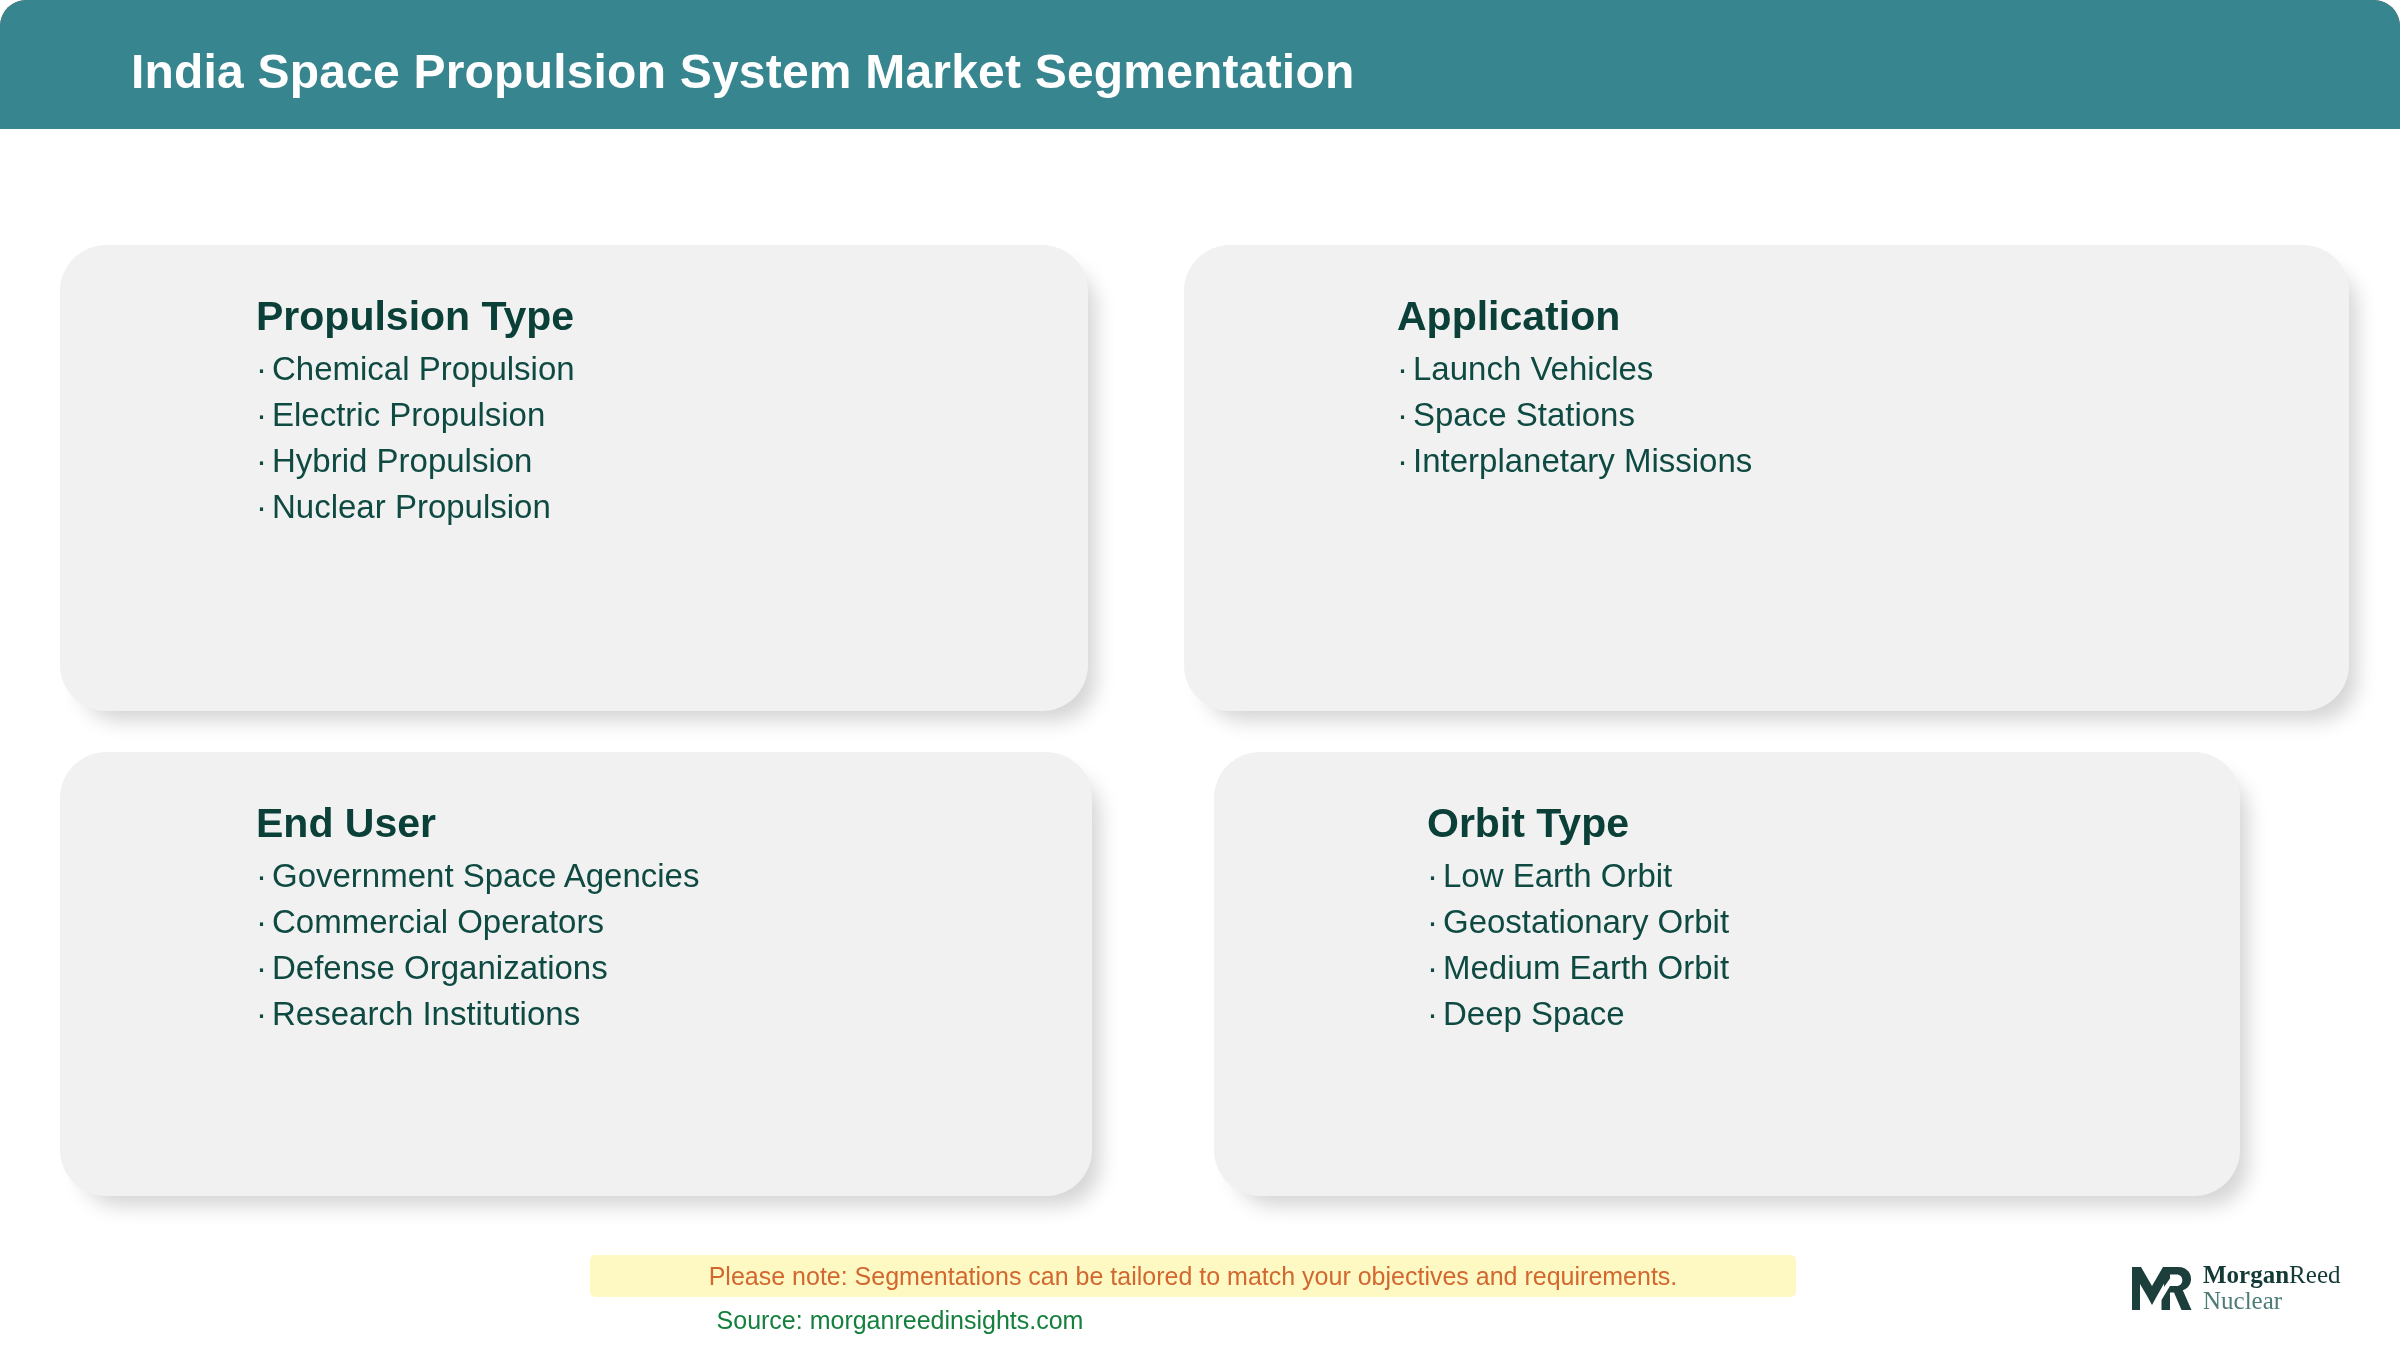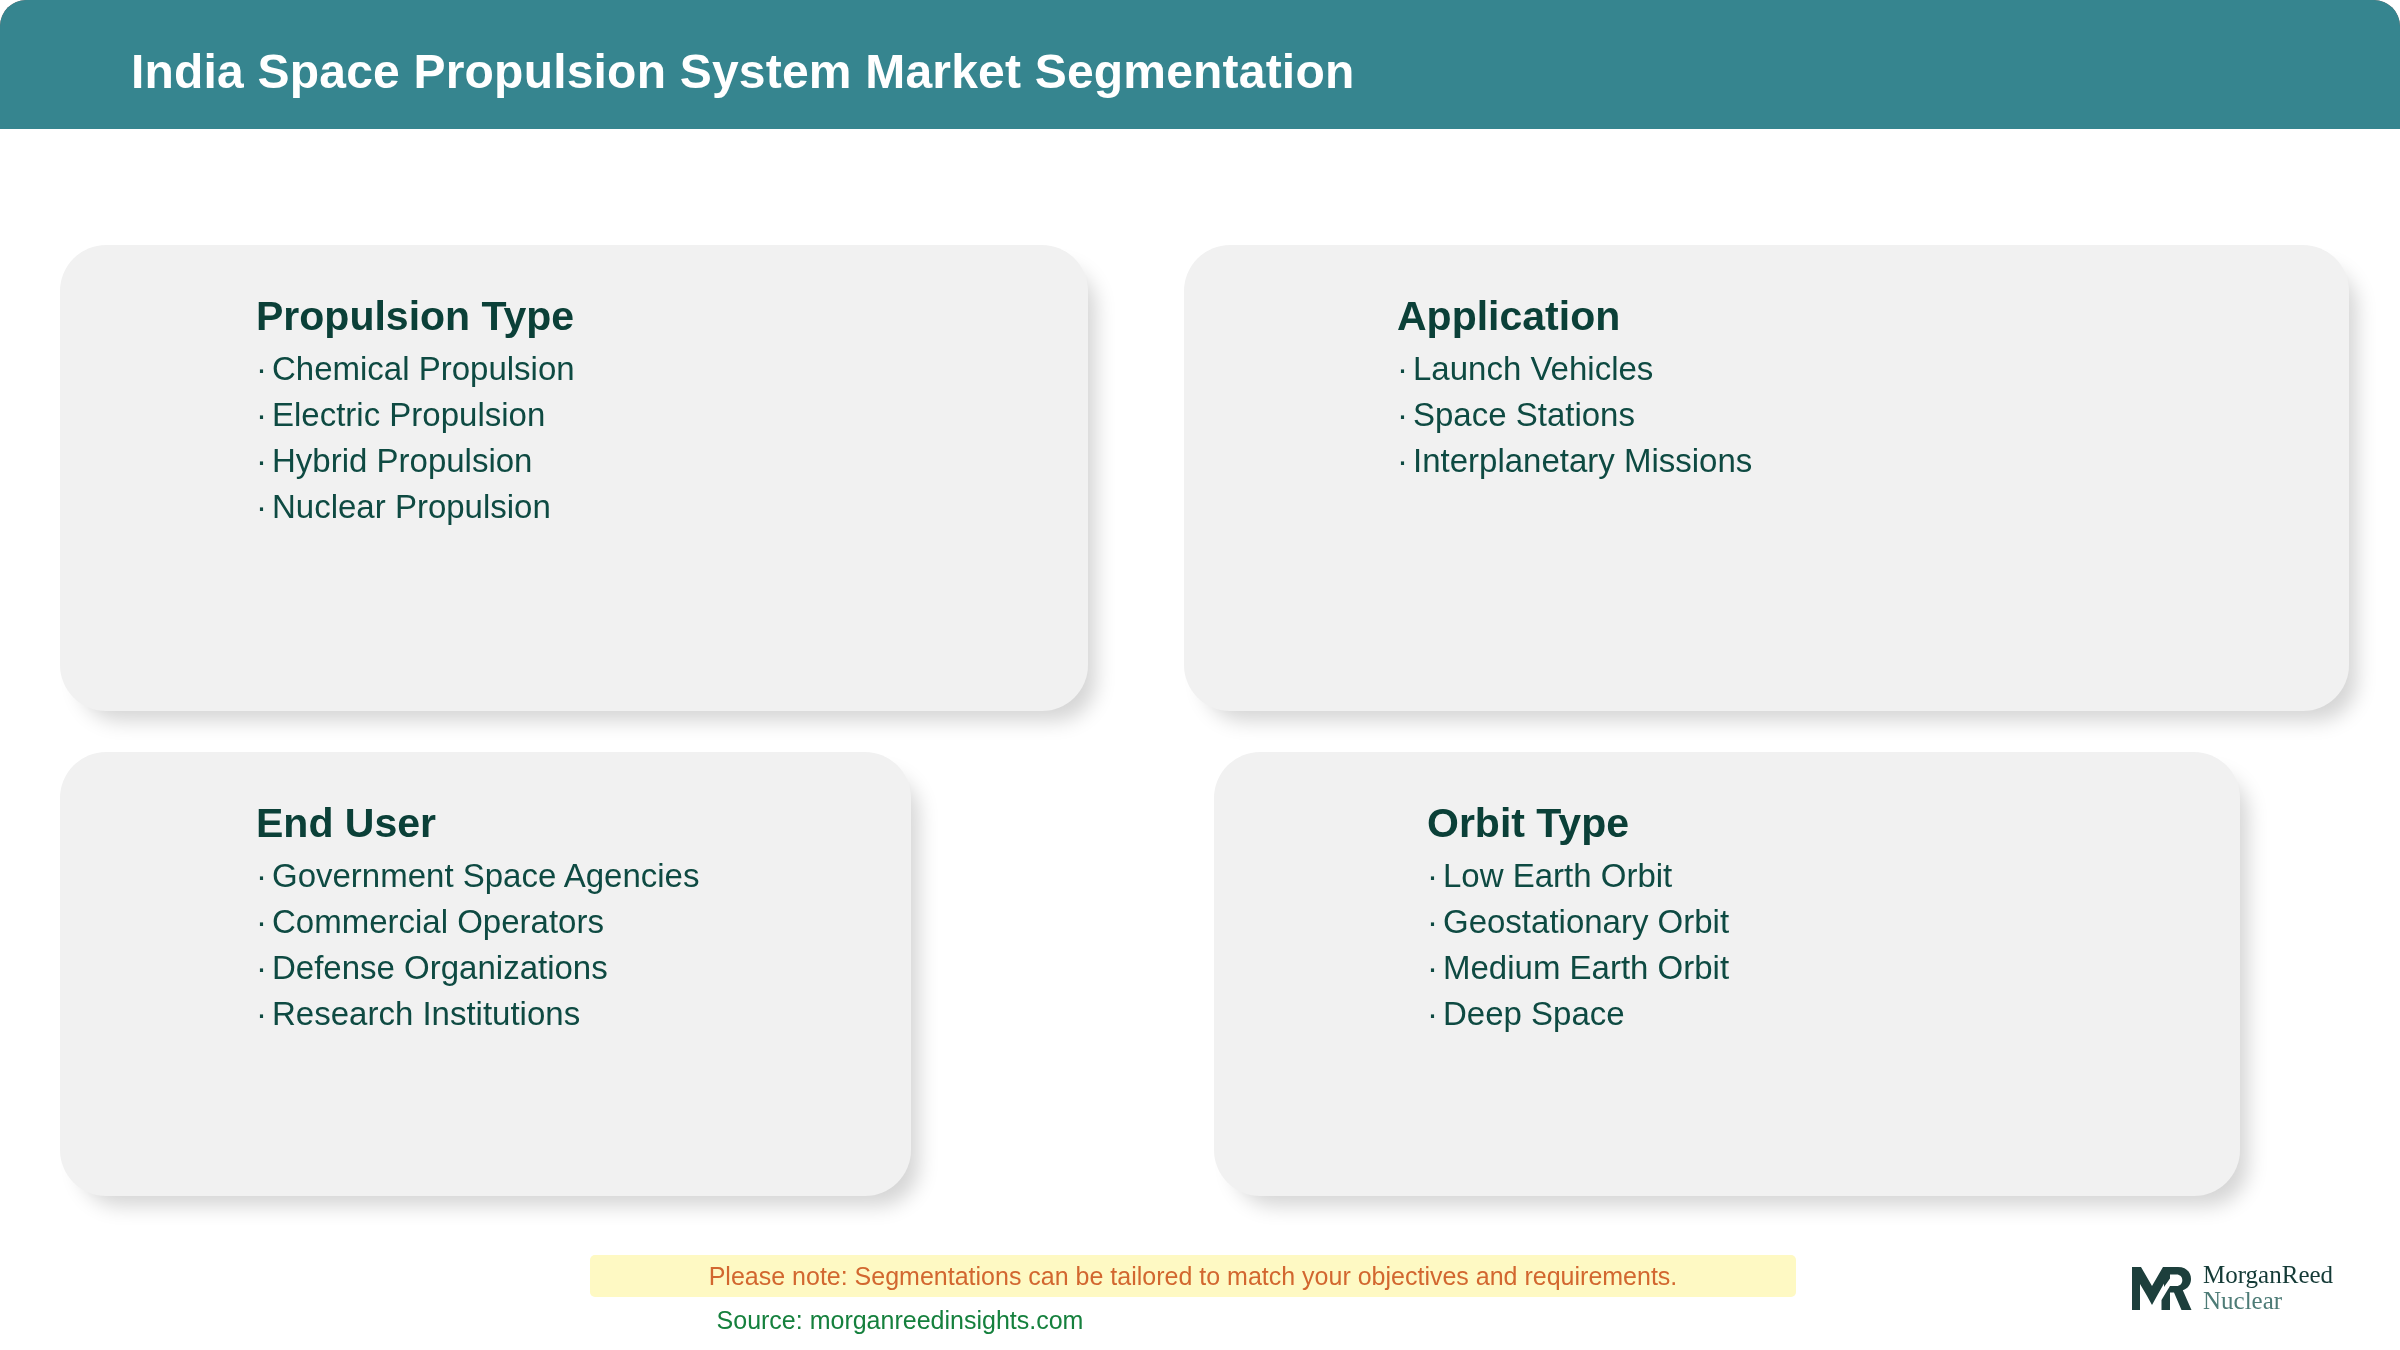--- a/index.html
+++ b/index.html
@@ -54,21 +54,21 @@
   }
 
   .card {
     position: absolute;
     background: #f1f1f1;
     border-radius: 46px;
     box-shadow: 14px 16px 20px -6px rgba(0,0,0,0.17);
   }
   .card.c1 { left: 60px;   top: 245px; width: 1028px; height: 466px; }
   .card.c2 { left: 1184px; top: 245px; width: 1165px; height: 466px; }
-  .card.c3 { left: 60px;   top: 752px; width: 851px; height: 444px; }
+  .card.c3 { left: 60px;   top: 752px; width: 1032px; height: 444px; }
   .card.c4 { left: 1214px; top: 752px; width: 1026px; height: 444px; }
 
   .card-inner {
     position: absolute;
     left: 0; top: 0;
     padding: 0;
   }
   .card.c1 .card-inner,
   .card.c3 .card-inner { left: 196px; top: 48px; }
   .card.c2 .card-inner,
@@ -143,21 +143,21 @@
   .logo-words {
     margin-left: 11px;
     line-height: 1.02;
   }
   .logo-line1 {
     font-family: "Liberation Serif", serif;
     font-size: 25px;
     color: #143a36;
     white-space: nowrap;
   }
-  .logo-line1 .bold { font-weight: normal; }
+  .logo-line1 .bold { font-weight: bold; }
   .logo-line2 {
     font-family: "Liberation Serif", serif;
     font-size: 25px;
     color: #4d7b76;
     white-space: nowrap;
   }
 </style>
 </head>
 <body>
 

